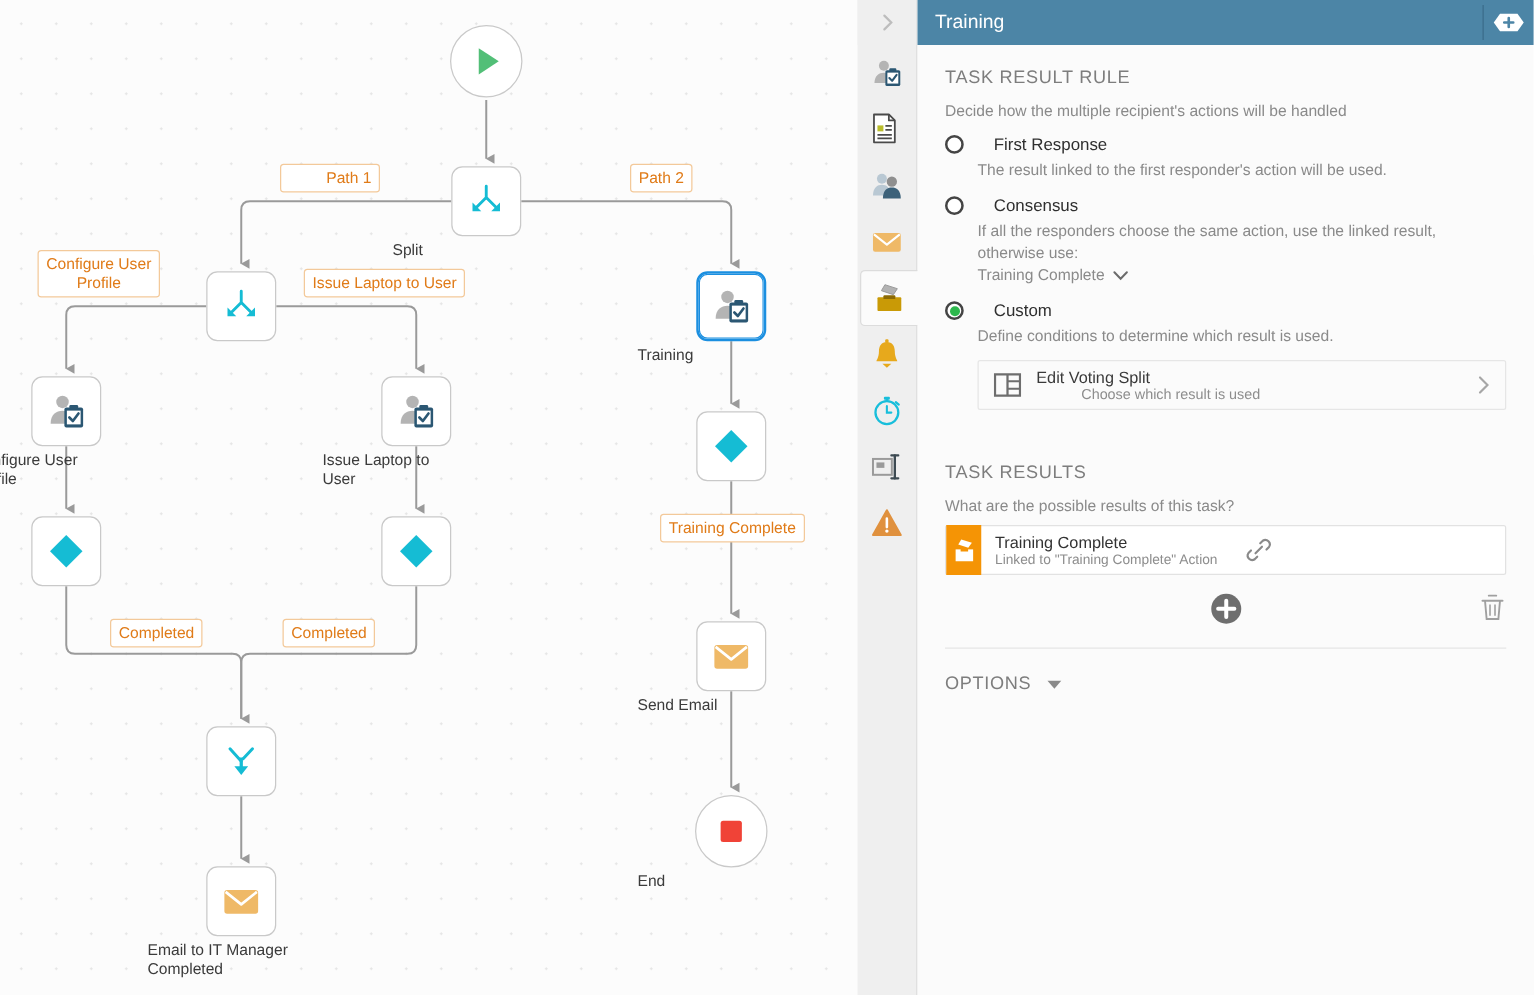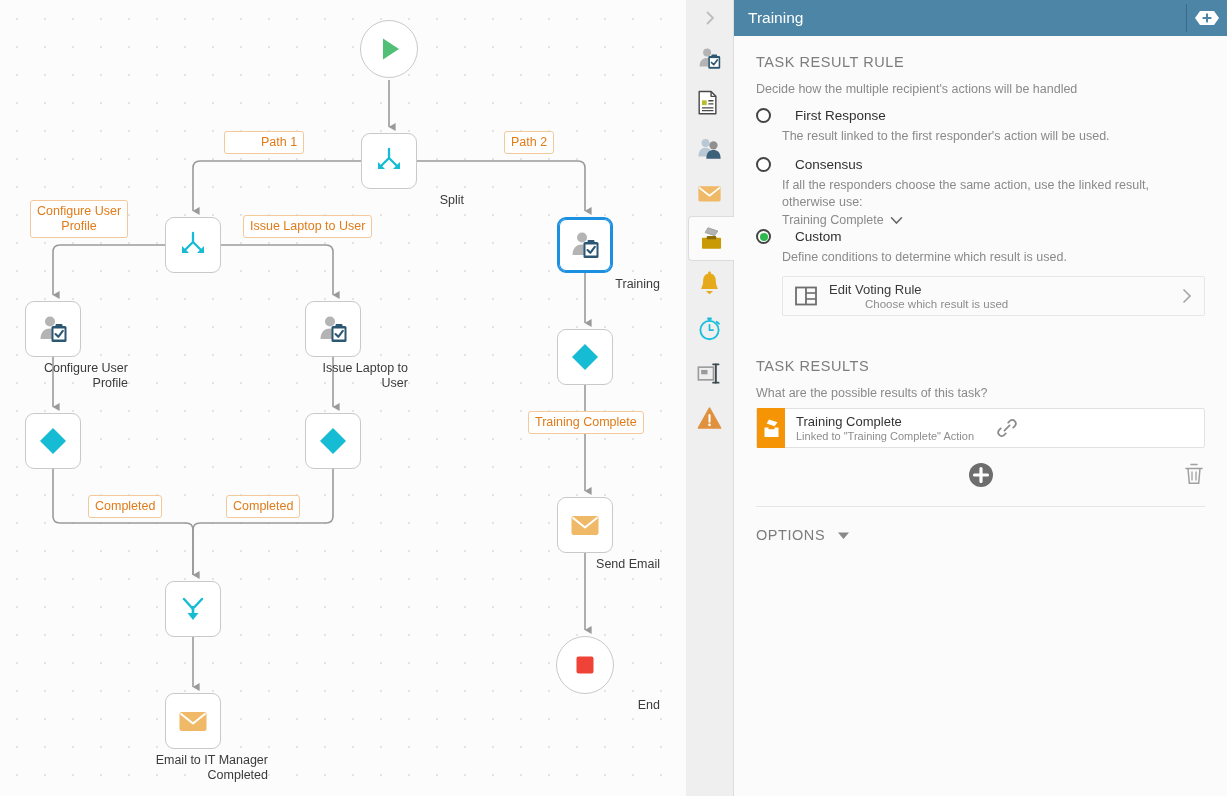--- a/index.html
+++ b/index.html
@@ -29,21 +29,21 @@
     display: flex; align-items: center; justify-content: center;
   }
   .nbox.sel { border: 2px solid #1b8fe0; box-shadow: 0 0 0 1px #1b8fe0 inset; }
   .ncirc {
     width: 58px; height: 58px; border-radius: 50%;
     background: #ffffff; border: 1px solid #c9c9c9;
     display: flex; align-items: center; justify-content: center;
   }
   .nlabel {
     position: absolute; left: 50%; transform: translateX(-50%);
-    top: 60px; width: 150px; text-align: right;
+    top: 60px; width: 150px; text-align: left;
     font-size: 12.5px; color: #3b3b3b; line-height: 15px;
     white-space: pre-line;
   }
   .ncirc + .nlabel { top: 62px; }
 
   .elabel {
     position: absolute;
     background: #ffffff;
     border: 1px solid #f3c99a;
     border-radius: 3px;
@@ -428,37 +428,37 @@
       <div class="radio-desc">If all the responders choose the same action, use the linked result, otherwise use:</div>
       <div class="radio-desc" style="margin-top:1px">
         <span class="dd">
           <span>Training Complete</span>
           <svg width="13" height="9" viewBox="0 0 13 9">
             <path d="M1.5,1.8 L6.5,7 L11.5,1.8" fill="none" stroke="#6b6b6b" stroke-width="1.6" stroke-linecap="round"></path>
           </svg>
         </span>
       </div>
 
-      <div class="radio-row" style="margin-top:0">
+      <div class="radio-row" style="margin-top:12px">
         <span class="radio on">
             <span class="dot"></span>
           </span>
         <span class="radio-label">Custom</span>
       </div>
       <div class="radio-desc">Define conditions to determine which result is used.</div>
 
       <div class="row-card">
         <svg width="22" height="20" viewBox="0 0 22 20">
           <rect x="1" y="1.5" width="20" height="17" fill="none" stroke="#6e6e6e" stroke-width="1.8"></rect>
           <line x1="11" y1="1.5" x2="11" y2="18.5" stroke="#6e6e6e" stroke-width="1.8"></line>
           <line x1="11" y1="7" x2="21" y2="7" stroke="#6e6e6e" stroke-width="1.6"></line>
           <line x1="11" y1="13" x2="21" y2="13" stroke="#6e6e6e" stroke-width="1.6"></line>
         </svg>
         <div>
-          <div class="txt1">Edit Voting Rule</div>
+          <div class="txt1">Edit Voting Split</div>
           <div class="txt2">Choose which result is used</div>
         </div>
         <div class="grow"></div>
         <svg width="14" height="20" viewBox="0 0 14 20">
           <path d="M4,4 L10,10 L4,16" fill="none" stroke="#a6a6a6" stroke-width="1.7" stroke-linecap="round"></path>
         </svg>
       </div>
 
       <div class="sect-title" style="margin-top:42px">TASK RESULTS</div>
       <div class="sect-sub" style="margin-bottom:0">What are the possible results of this task?</div>

